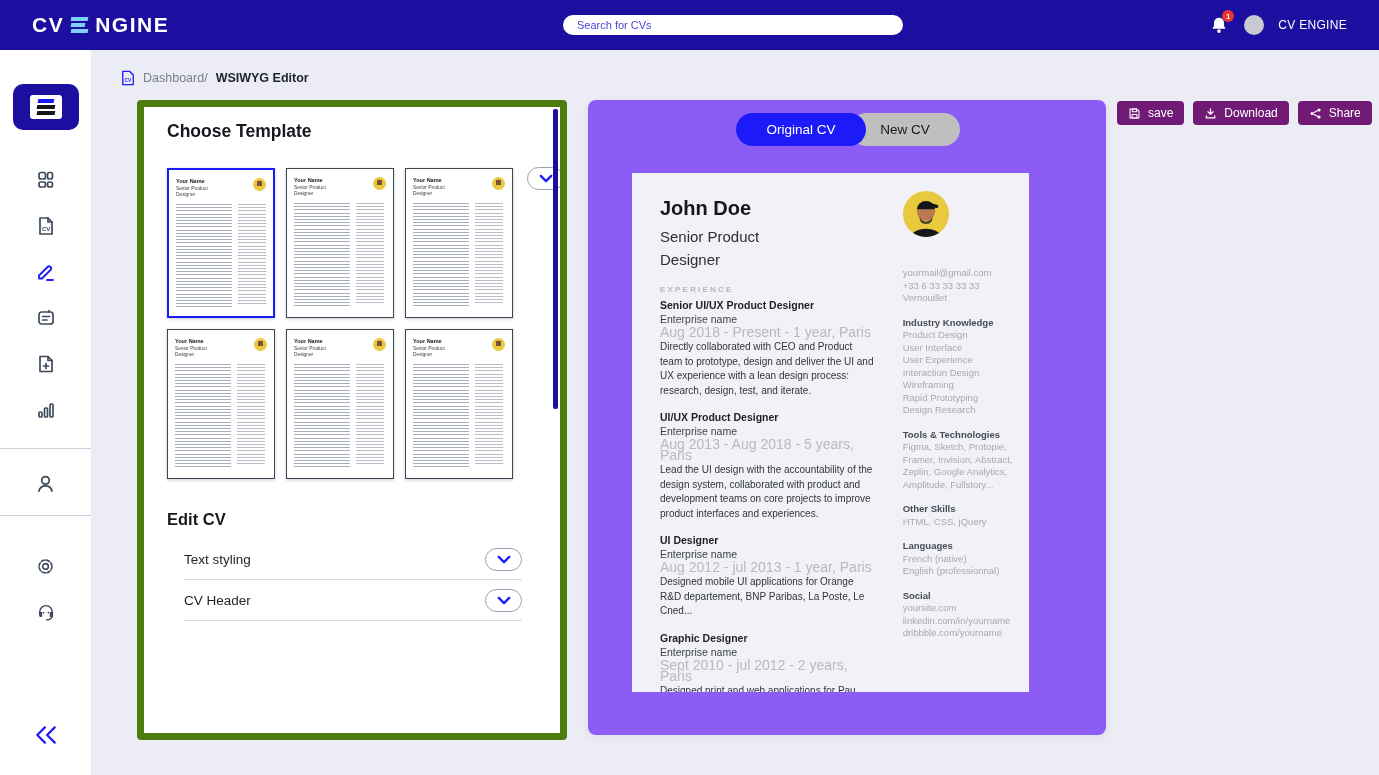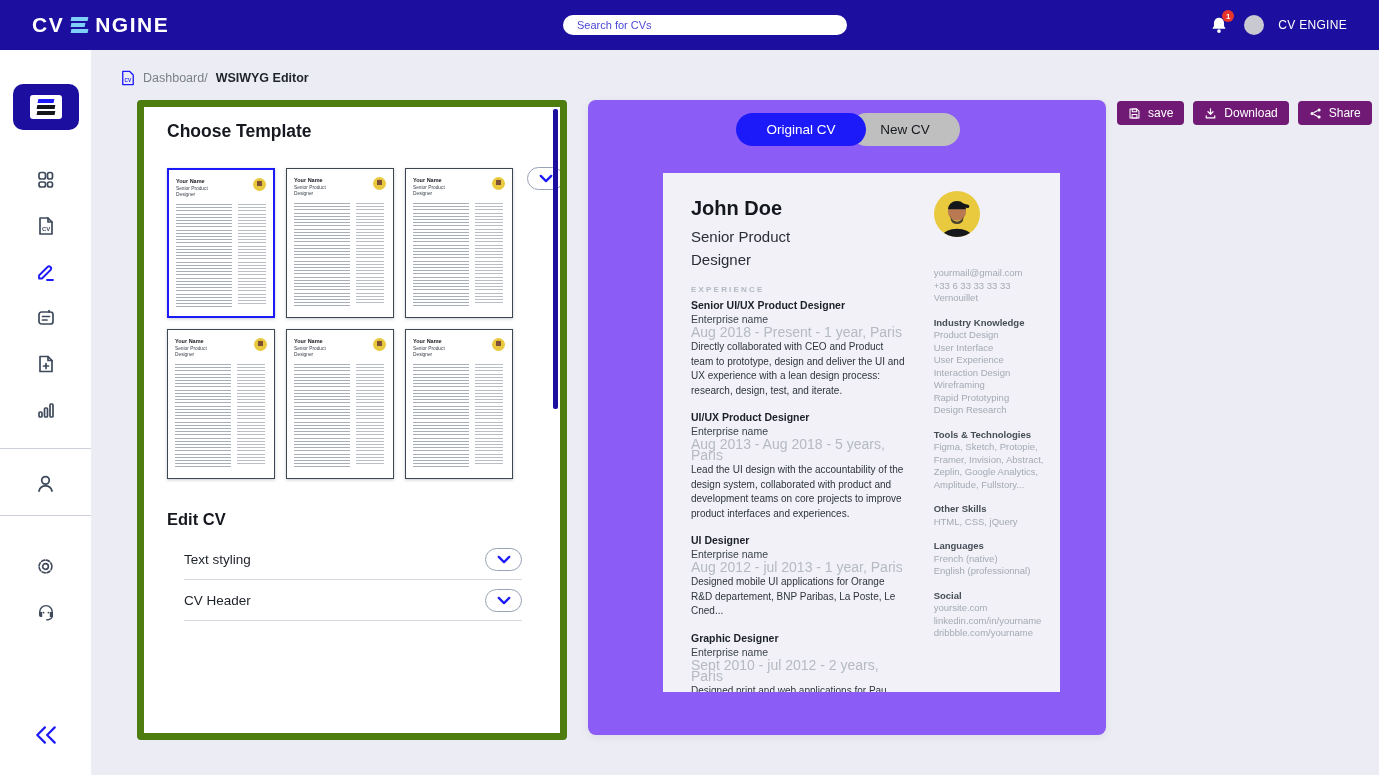--- a/index.html
+++ b/index.html
@@ -5,21 +5,21 @@
   * { margin:0; padding:0; box-sizing:border-box; }
   html,body { width:1379px; height:775px; overflow:hidden; font-family:"Liberation Sans", sans-serif; background:#ececf4; }
 
   
   .navbar { position:absolute; left:0; top:0; width:1379px; height:50px; background:#1c0e9e; display:flex; align-items:center; z-index:20; }
   .logo { color:#fff; font-size:21px; font-weight:800; letter-spacing:1.5px; margin-left:32px; display:flex; align-items:center; gap:6px; white-space:nowrap; }
   .logo .xi { display:inline-flex; flex-direction:column; gap:2px; margin:0 1px; }
   .logo .xi i { display:block; width:17px; height:4px; background:#7fd0f8; transform:skewX(-10deg); }
   .logo .xi i:nth-child(2){ width:14px; }
   .searchwrap { position:absolute; left:563px; top:15px; }
-  .searchwrap input { width:284px; height:20px; border-radius:10px; border:none; outline:none; padding:0 14px; font-size:11px; color:#2d2ccc; background:#fff; }
+  .searchwrap input { width:340px; height:20px; border-radius:10px; border:none; outline:none; padding:0 14px; font-size:11px; color:#2d2ccc; background:#fff; }
   .searchwrap input::placeholder { color:#4a47d8; }
   .nav-right { position:absolute; right:32px; top:0; height:50px; display:flex; align-items:center; gap:14px; }
   .bell { position:relative; width:22px; height:22px; cursor:pointer; }
   .badge { position:absolute; right:-4px; top:-4px; min-width:12px; height:12px; background:#e8352c; color:#fff; border-radius:6px; font-size:8px; font-weight:700; display:flex; align-items:center; justify-content:center; padding:0 3px; }
   .nav-avatar { width:20px; height:20px; border-radius:50%; background:#c9c9d2; }
   .nav-user { color:#fff; font-size:12px; letter-spacing:.3px; }
 
   
   .sidebar { position:absolute; left:0; top:50px; width:91px; height:725px; background:#fff; display:flex; flex-direction:column; align-items:center; z-index:10; }
   .side-logo { width:66px; height:46px; background:#1c0e9e; border-radius:10px; margin-top:34px; display:flex; align-items:center; justify-content:center; cursor:pointer; }
@@ -70,21 +70,21 @@
   .seg { height:33px; border:none; border-radius:16.5px; font-size:13.5px; font-family:inherit; cursor:pointer; display:flex; align-items:center; justify-content:center; }
   .seg.on { background:#1d1af9; color:#fff; width:130px; position:relative; z-index:2; font-weight:500; }
   .seg.off { background:#bfbfbf; color:#15181e; width:110px; margin-left:-16px; z-index:1; }
 
   
   .actions { position:absolute; left:1117px; top:101px; display:flex; gap:9px; }
   .action-btn { height:24px; background:#701a75; color:#fff; border:none; border-radius:4px; font-size:12px; font-family:inherit; display:flex; align-items:center; gap:7px; padding:0 11px; cursor:pointer; }
   .action-btn svg { width:13px; height:13px; }
 
   
-  .cv-sheet { position:absolute; left:75px; top:73px; width:397px; height:519px; background:#f1f1f7; padding:24px 15px 0 28px; display:flex; overflow:hidden; }
+  .cv-sheet { position:absolute; left:44px; top:73px; width:397px; height:519px; background:#f1f1f7; padding:24px 15px 0 28px; display:flex; overflow:hidden; }
   .cv-left { width:218px; }
   .cv-name { font-size:20px; font-weight:700; color:#14181d; }
   .cv-title { font-size:15px; color:#2a2f36; line-height:23px; margin-top:5px; }
   .sec-label { font-size:8px; font-weight:600; letter-spacing:2.2px; color:#b3b9c3; margin:14px 0 5px; }
   .xp { margin-bottom:13px; }
   .xp-role { font-size:10.5px; font-weight:700; color:#1c2127; line-height:13px; }
   .xp-co { font-size:10.5px; color:#3c434b; line-height:13px; margin-top:1px; }
   .xp-meta { font-size:14px; color:#b5bac3; line-height:11px; margin-top:1px; }
   .xp-desc { font-size:10px; color:#2f353d; line-height:14.5px; margin-top:2px; }
   .cv-right { width:112px; margin-left:26px; }

